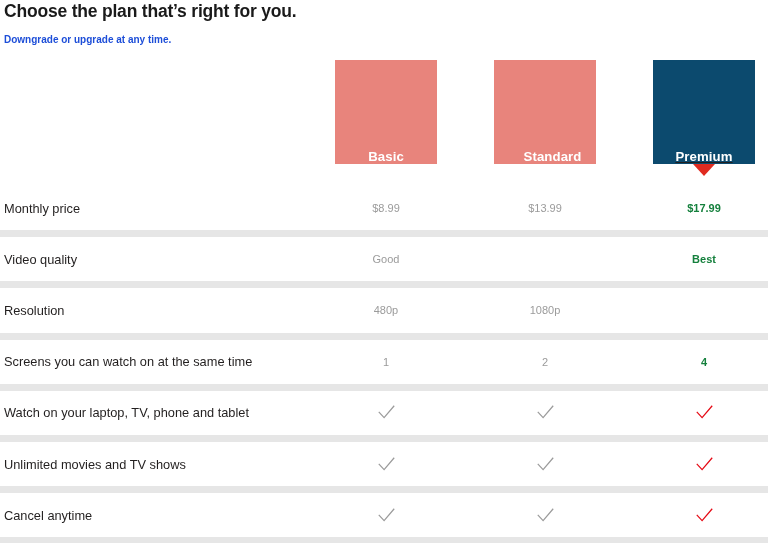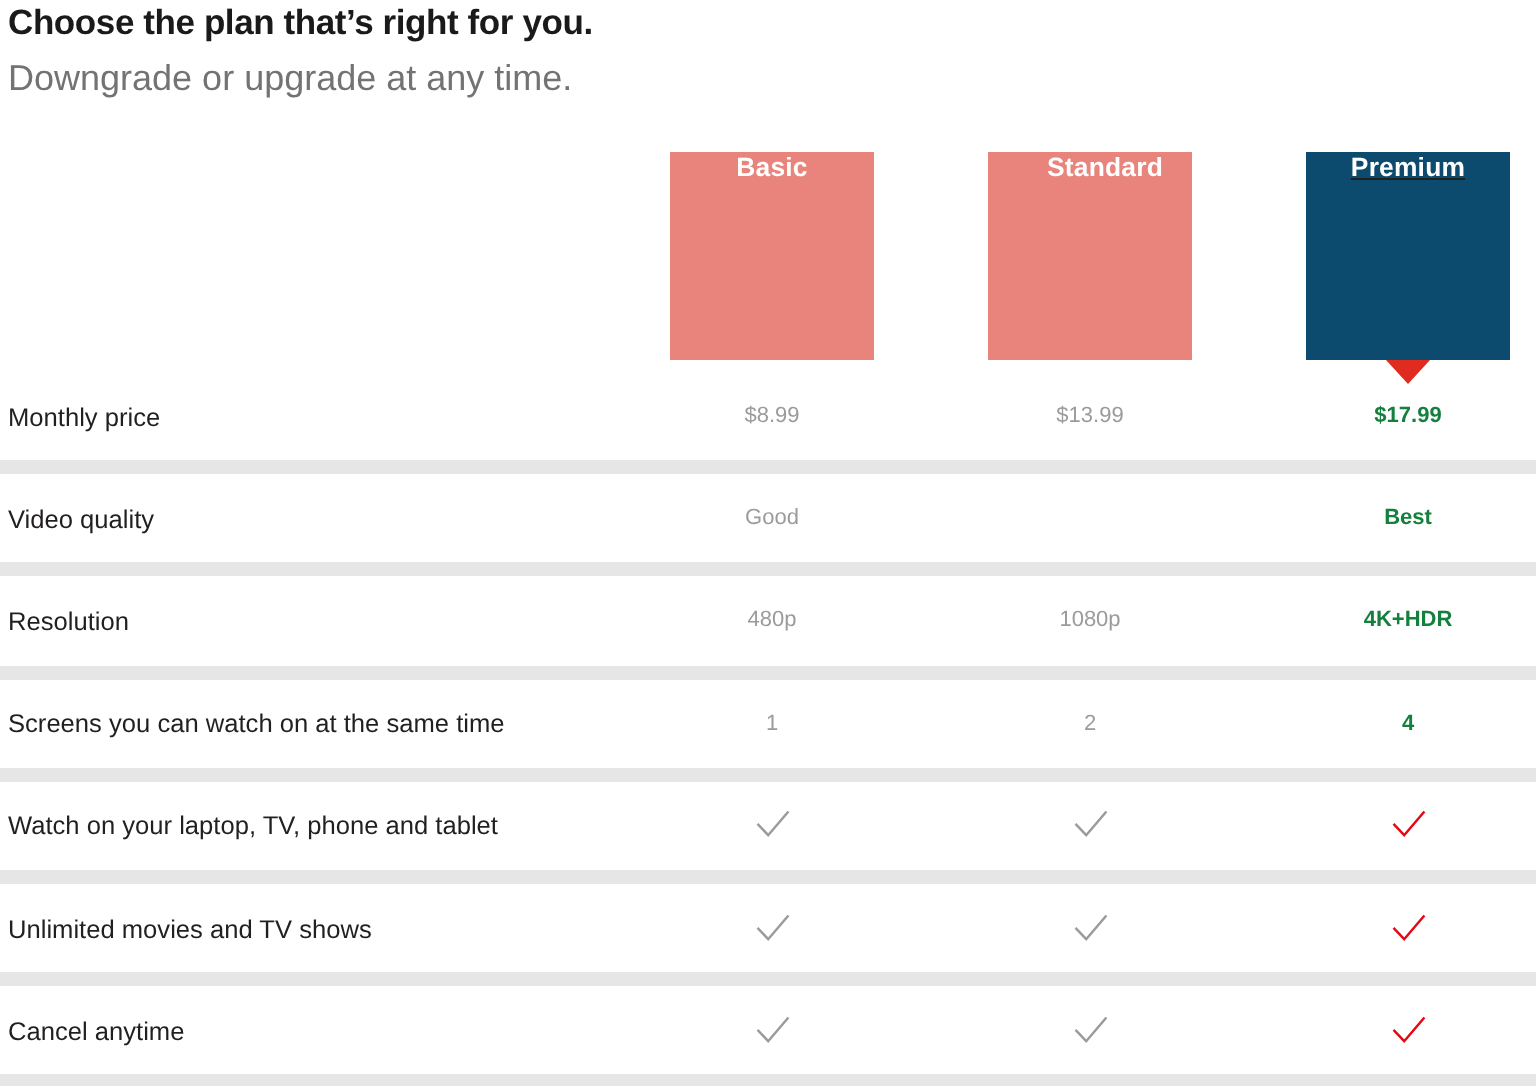--- a/index.html
+++ b/index.html
@@ -32,41 +32,41 @@
     font-weight: bold;
     letter-spacing: -0.2px;
     color: #1a1a1a;
     line-height: 22px;
     text-align: right;
   }
   .page-subtitle {
     position: absolute;
     left: 4px;
     top: 31px;
-    font-size: 18px;
-    font-weight: normal;
-    color: #737373;
+    font-size: 10px;
+    font-weight: bold;
+    color: #1d4ed8;
     line-height: 17px;
   }
 
   
   .plans {
     position: absolute;
     left: 0;
     top: 0;
     width: 768px;
     height: 190px;
   }
   .plan-box {
     position: absolute;
-    top: 76px;
+    top: 60px;
     width: 102px;
     height: 104px;
     display: flex;
-    align-items: flex-start;
+    align-items: flex-end;
     justify-content: center;
     box-sizing: border-box;
   }
   .plan-label {
     font-size: 13.2px;
     font-weight: bold;
     color: #ffffff;
     letter-spacing: 0.1px;
     text-align: center;
   }
@@ -160,21 +160,20 @@
       </div>
       <div class="row" style="border-bottom-color: rgb(230, 230, 230);">
         <div class="row-label">Video quality</div>
         <div class="cell col-0">Good</div>
         <div class="cell col-2 premium">Best</div>
       </div>
       <div class="row" style="border-bottom-color: rgb(230, 230, 230); padding-left: 28px;">
         <div class="row-label">Resolution</div>
         <div class="cell col-0">480p</div>
         <div class="cell col-1">1080p</div>
-        <div class="cell col-2 premium">4K+HDR</div>
       </div>
       <div class="row" style="border-bottom-color: rgb(230, 230, 230);">
         <div class="row-label">Screens you can watch on at the same time</div>
         <div class="cell col-0">1</div>
         <div class="cell col-1">2</div>
         <div class="cell col-2 premium">4</div>
       </div>
       <div class="row" style="border-bottom-color: rgb(230, 230, 230);">
         <div class="row-label">Watch on your laptop, TV, phone and tablet</div>
         <div class="cell col-0"><span class="check"><svg width="19" height="19" viewBox="0 0 19 19">

